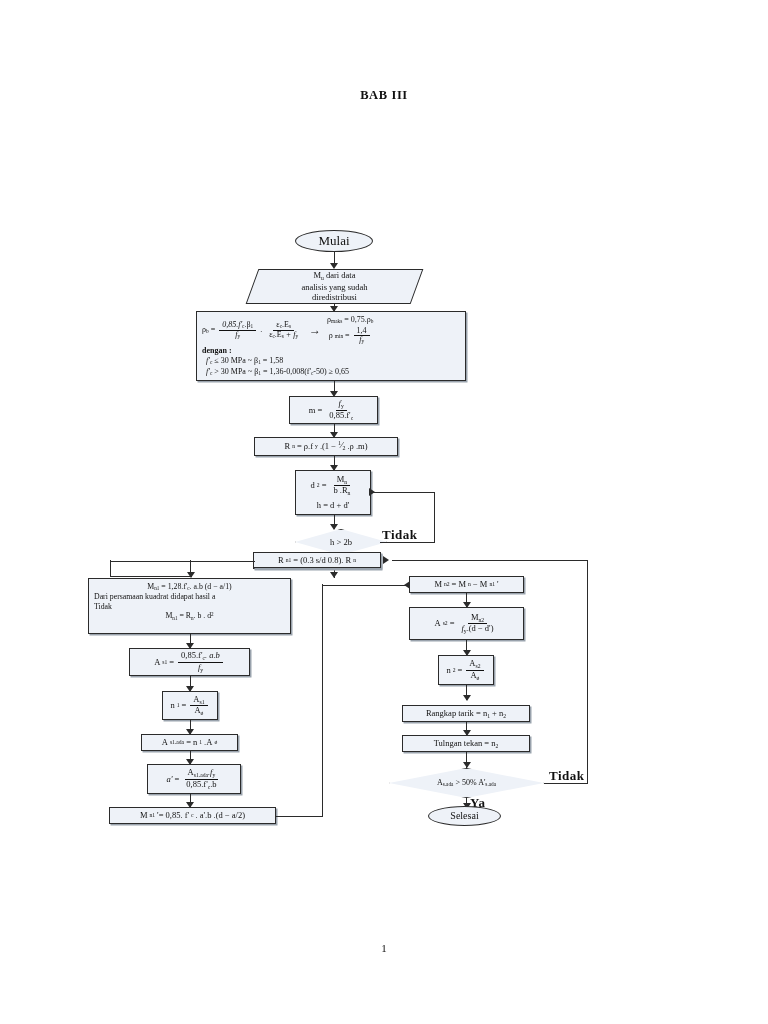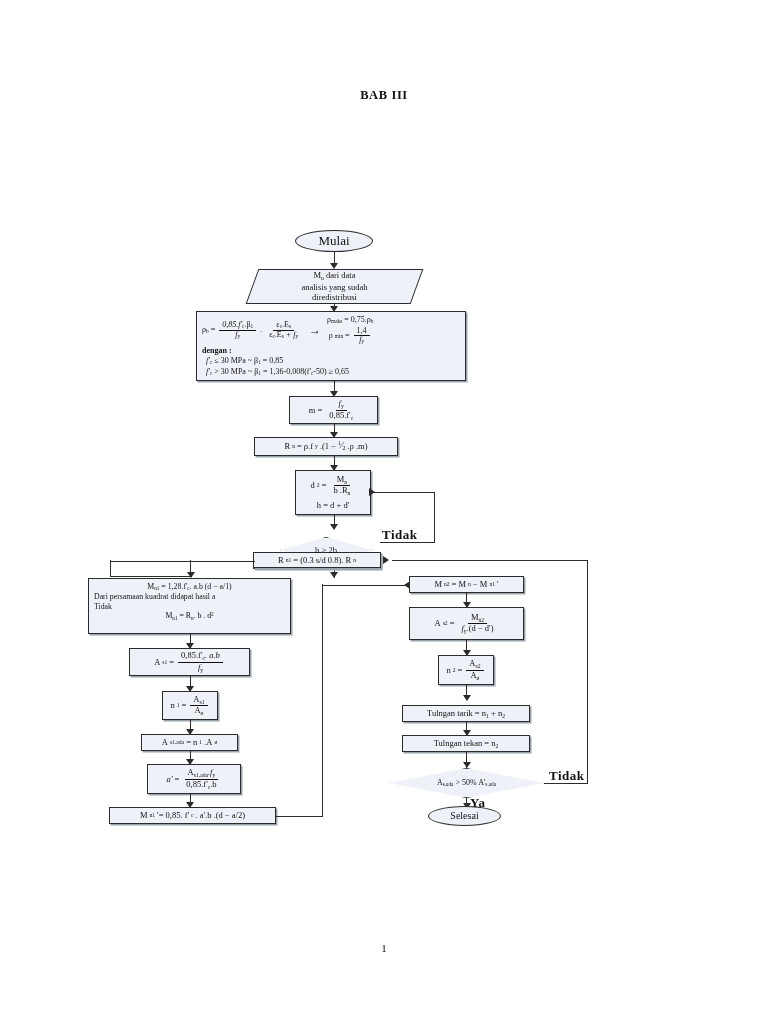--- a/index.html
+++ b/index.html
@@ -127,21 +127,21 @@
               <sub>min</sub>
               <span>=</span>
             <span class="frac">
                 <span class="nu">1,4</span>
                 <span class="de"><span class="it">f</span><sub>y</sub></span>
               </span>
           </span>
         </span>
       </div>
       <div class="lefttext" style="font-weight:bold;margin-top:1px;">dengan :</div>
-      <div class="lefttext" style="padding-left:4px;"><span class="it">f'</span><sub>c</sub><span> ≤ 30 MPa  ~  β</span><sub>1</sub><span> = 0,85</span></div>
+      <div class="lefttext" style="padding-left:4px;"><span class="it">f'</span><sub>c</sub><span> ≤ 30 MPa  ~  β</span><sub>1</sub><span> = 1,58</span></div>
       <div class="lefttext" style="padding-left:4px;"><span class="it">f'</span><sub>c</sub><span> &gt; 30 MPa  ~  β</span><sub>1</sub><span> = 1,36-0,008(f'</span><sub>c</sub><span>-50) ≥  0,65</span></div>
     </div>
   </div>
   <div class="ln lnv" style="left:333.5px;top:381px;height:14px;"></div>
   <div class="arr arr-d" style="left:330px;top:391px;"></div>
 
   <div class="node shadow" style="left:289px;top:396px;width:89px;height:28px;">
     <span class="row">
       <span>m</span>
         <span>=</span>
@@ -178,21 +178,21 @@
             <span class="nu"><span>M</span><sub>n</sub></span>
             <span class="de"><span>b .R</span><sub>n</sub></span>
           </span>
       </span>
       <span>h = d + d'</span>
     </span>
   </div>
   <div class="ln lnv" style="left:333.5px;top:515px;height:14px;"></div>
   <div class="arr arr-d" style="left:330px;top:524px;"></div>
 
-  <div class="node dia" style="left:280px;top:529px;width:92px;height:26px;margin-top:8px;">
+  <div class="node dia" style="left:295px;top:529px;width:92px;height:26px;">
     <div class="dshape"></div>
     <div class="dtext">h &gt; 2b</div>
   </div>
 
   <div class="ln lnh" style="left:380px;top:541.5px;width:55px;"></div>
   <div class="ln lnv" style="left:434px;top:492px;height:50px;"></div>
   <div class="ln lnh" style="left:371px;top:491.5px;width:64px;"></div>
   <div class="arr arr-r" style="left:369px;top:488px;"></div>
   <div class="lbl" style="left:382px;top:527px;">Tidak</div>
 
@@ -338,21 +338,21 @@
       <span class="frac">
           <span class="nu"><span>A</span><sub>s2</sub></span>
           <span class="de"><span>A</span><sub>ø</sub></span>
         </span>
     </span>
   </div>
   <div class="ln lnv" style="left:466px;top:685px;height:15px;"></div>
   <div class="arr arr-d" style="left:462.5px;top:695px;"></div>
 
   <div class="node shadow" style="left:402px;top:705px;width:128px;height:17px;">
-    <span><span>Tulngan tarik = n</span><sub>1</sub><span> + n</span><sub>2</sub></span>
+    <span><span>Rangkap tarik = n</span><sub>1</sub><span> + n</span><sub>2</sub></span>
   </div>
   <div class="ln lnv" style="left:466px;top:722px;height:13px;"></div>
   <div class="arr arr-d" style="left:462.5px;top:730px;"></div>
 
   <div class="node shadow" style="left:402px;top:735px;width:128px;height:17px;">
     <span><span>Tulngan tekan = n</span><sub>2</sub></span>
   </div>
   <div class="ln lnv" style="left:466px;top:752px;height:16px;"></div>
   <div class="arr arr-d" style="left:462.5px;top:762px;"></div>
 

